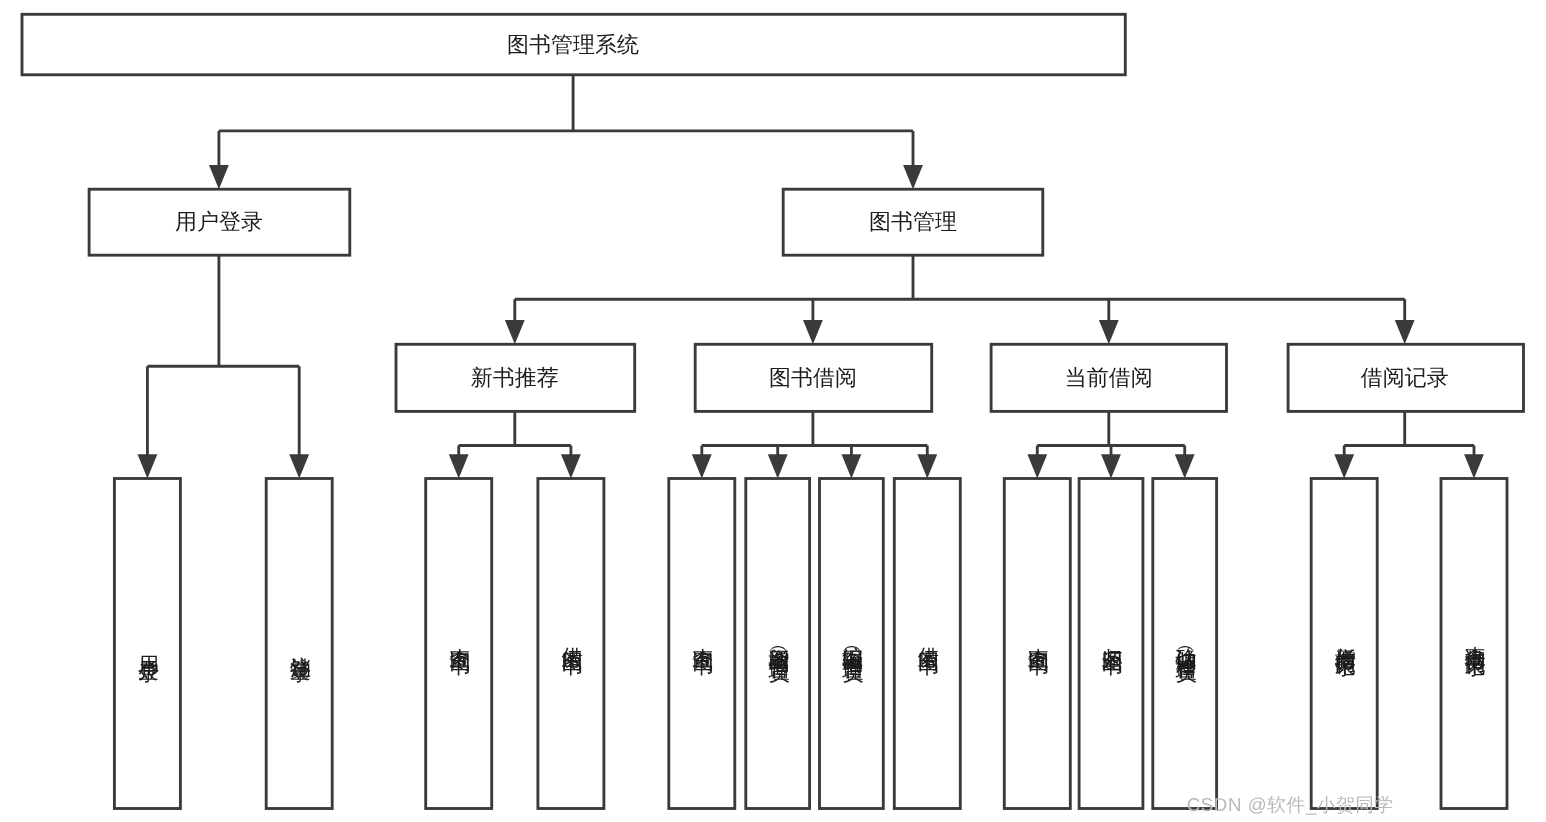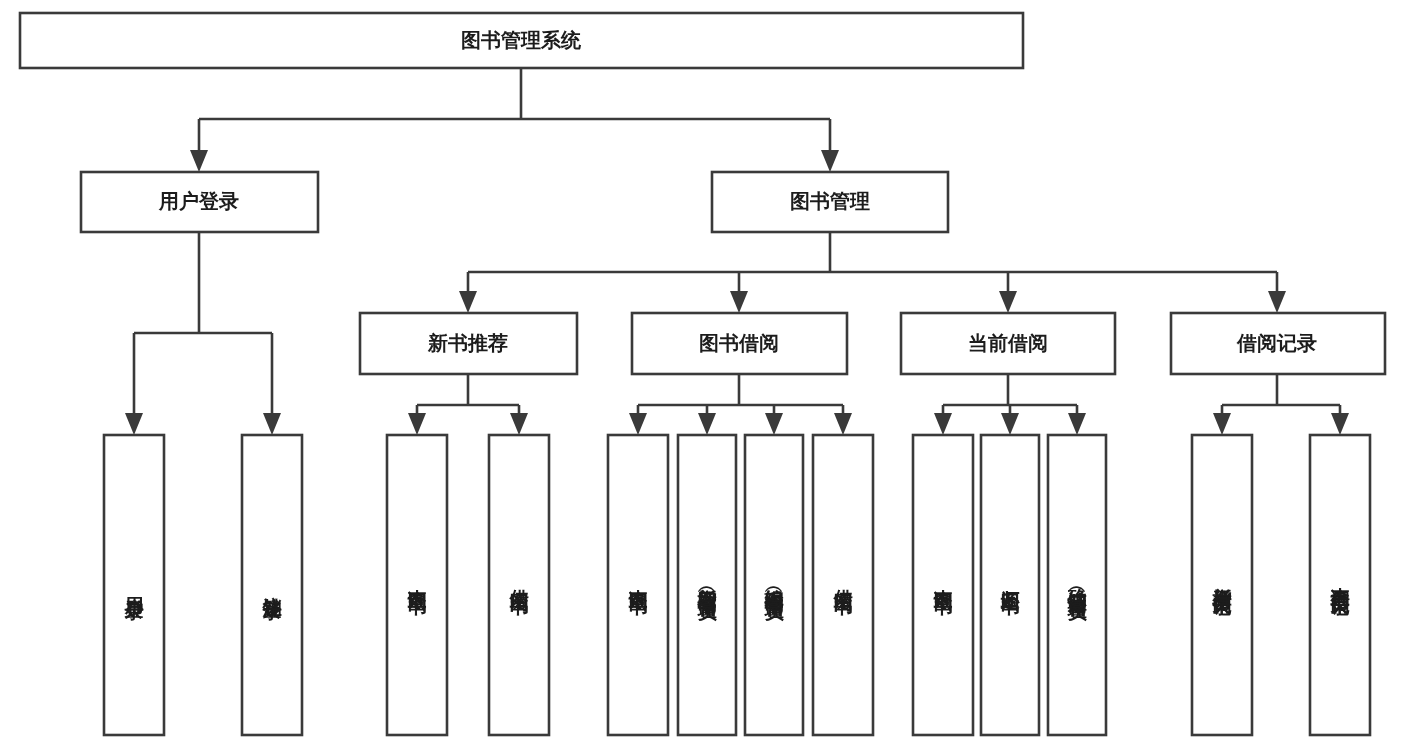--- a/index.html
+++ b/index.html
@@ -11,21 +11,20 @@
     width: 1405px;
     height: 747px;
     font-family: "Liberation Sans", "DejaVu Sans", sans-serif;
     overflow: hidden;
     position: relative;
   }
   #diagram-root {
     position: relative;
     width: 1275px;
     height: 747px;
-    font-weight: bold;
   }
   svg.diagram-canvas {
     position: absolute;
     left: 0;
     top: 0;
     width: 1405px;
     height: 747px;
   }
   .node-box {
     fill: #ffffff;
@@ -199,13 +198,14 @@
     <div class="node-label-v" style="left:843px; top:578px;">借阅图书</div>
 
     <div class="node-label-v" style="left:943px; top:578px;">查询图书</div>
     <div class="node-label-v" style="left:1010px; top:578px;">归还图书</div>
     <div class="node-label-v" style="left:1077px; top:582px;">确认归还（管理员）</div>
 
     <div class="node-label-v" style="left:1222px; top:578px;">新增借阅记录</div>
     <div class="node-label-v" style="left:1340px; top:578px;">查询借阅记录</div>
   </div>
 
+  <div class="watermark">CSDN @软件_小贺同学</div>
 </div>
 
 </body></html>

